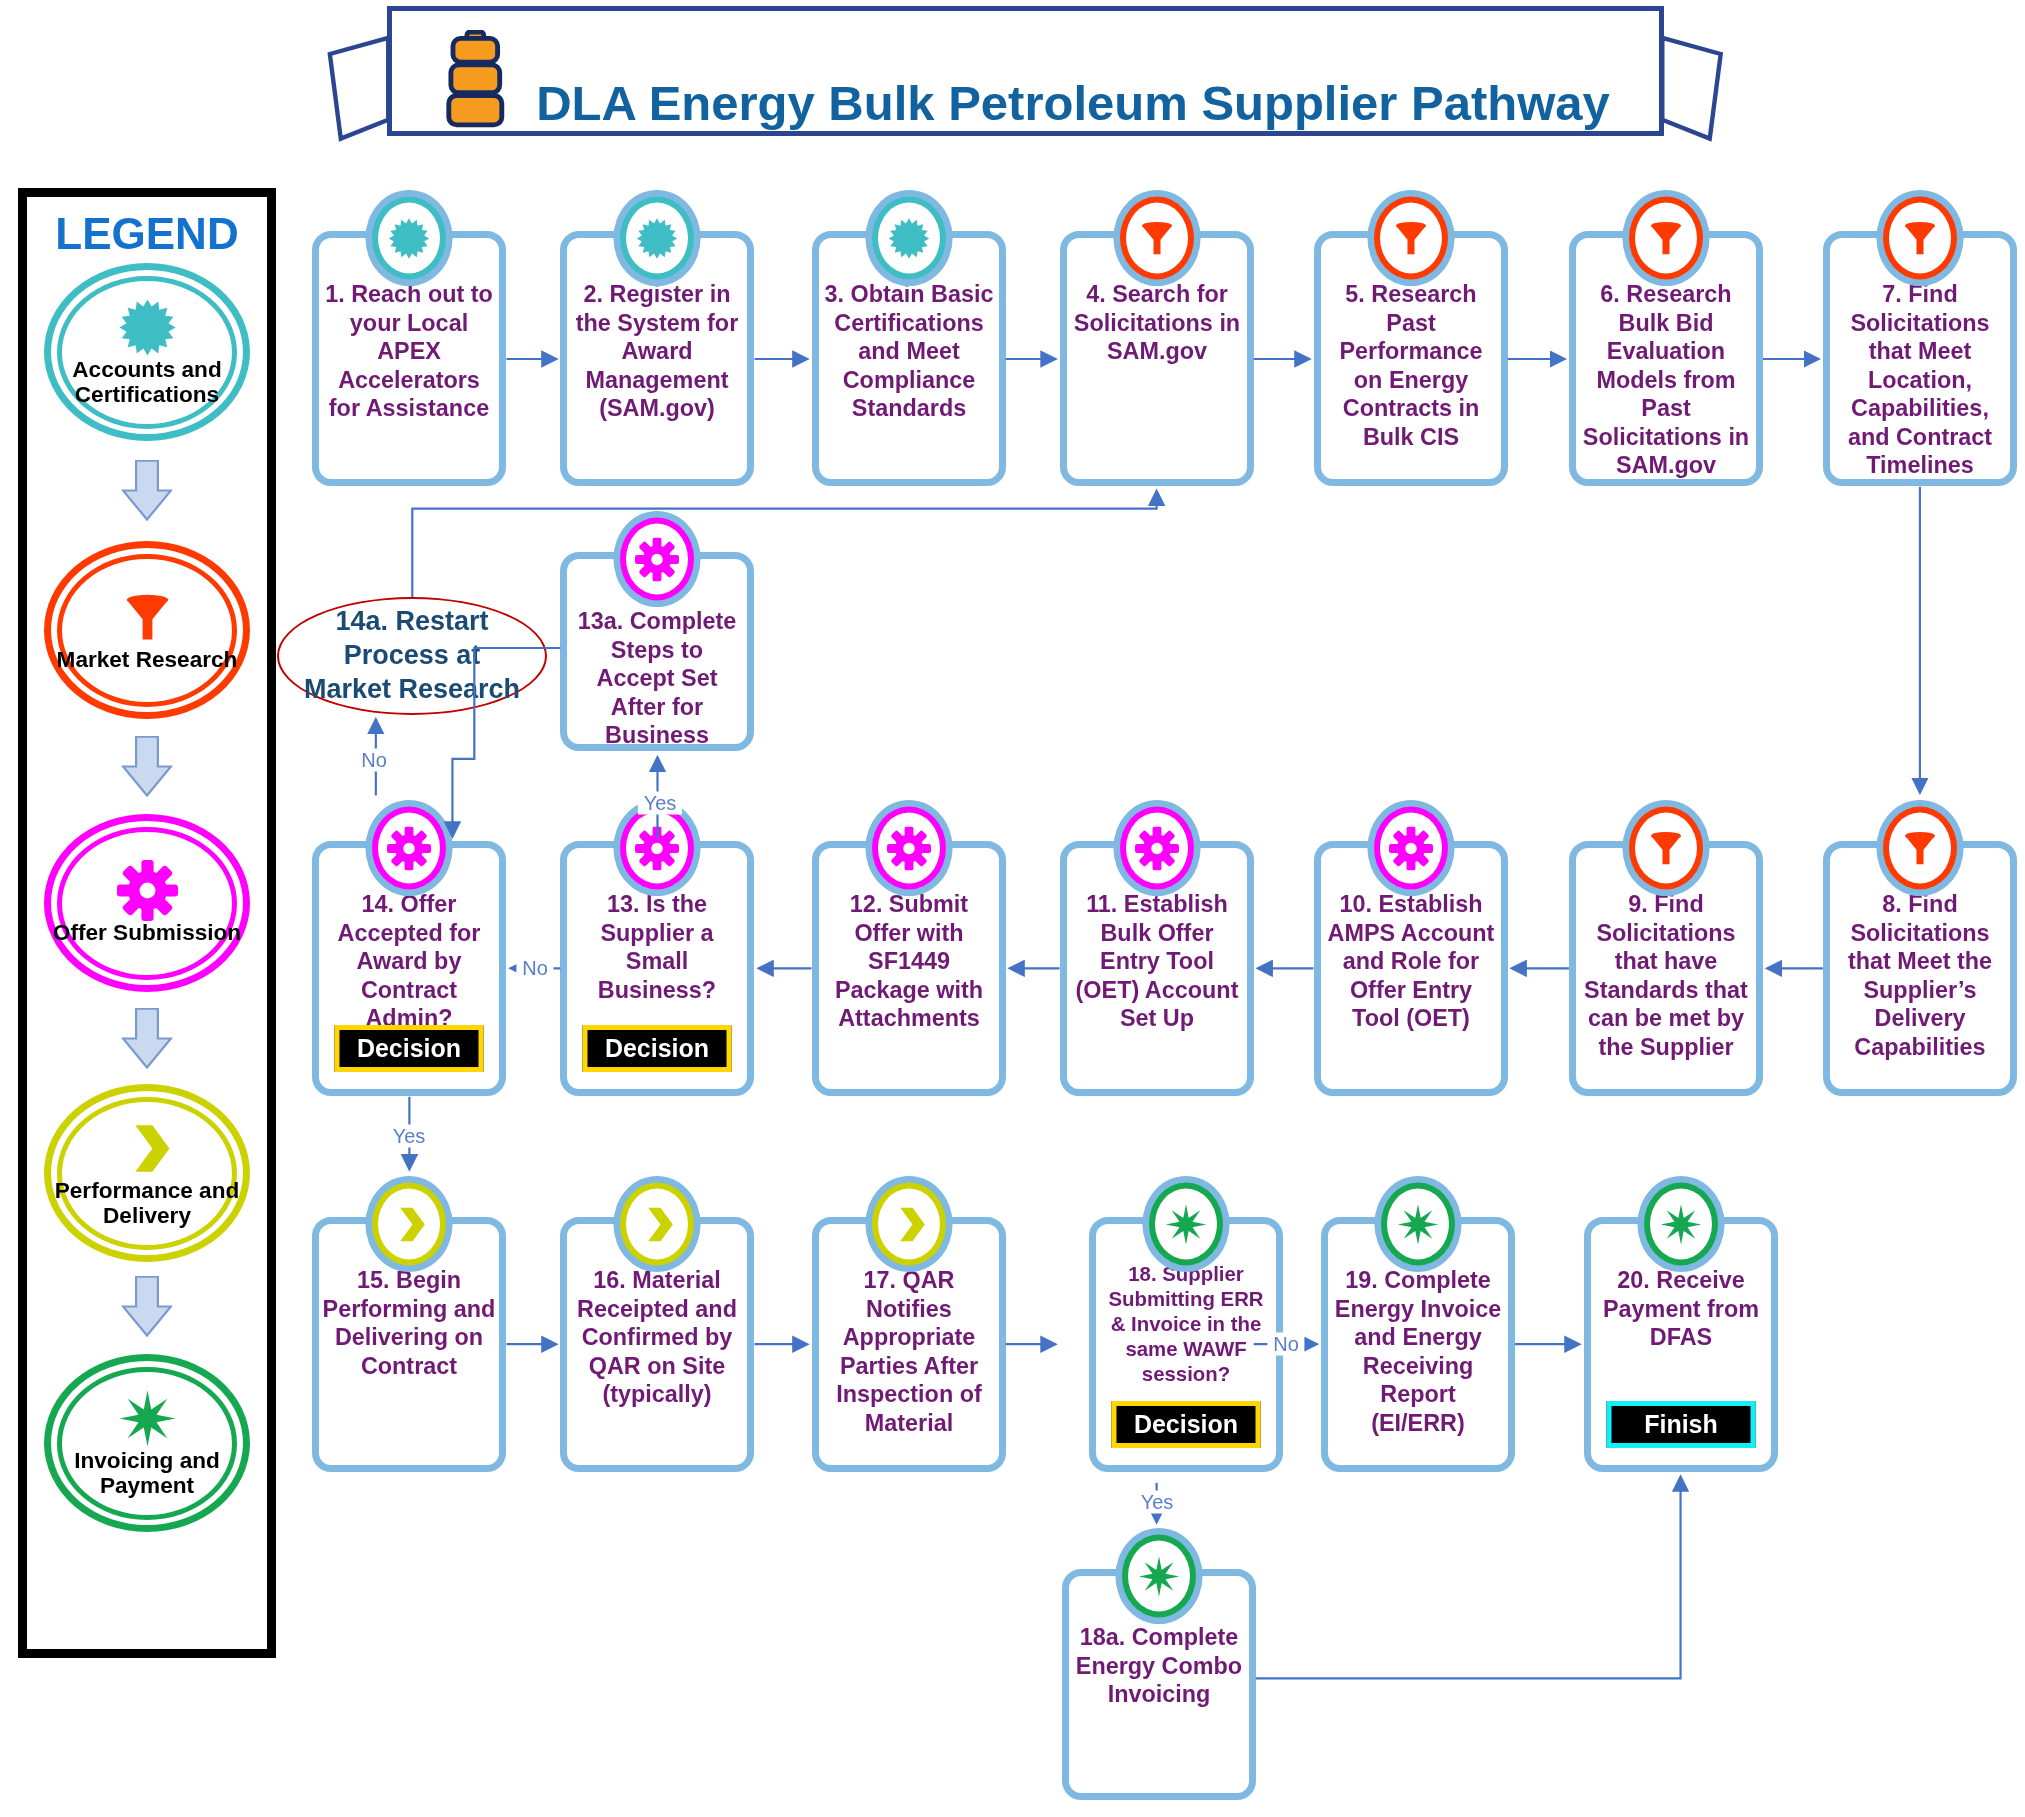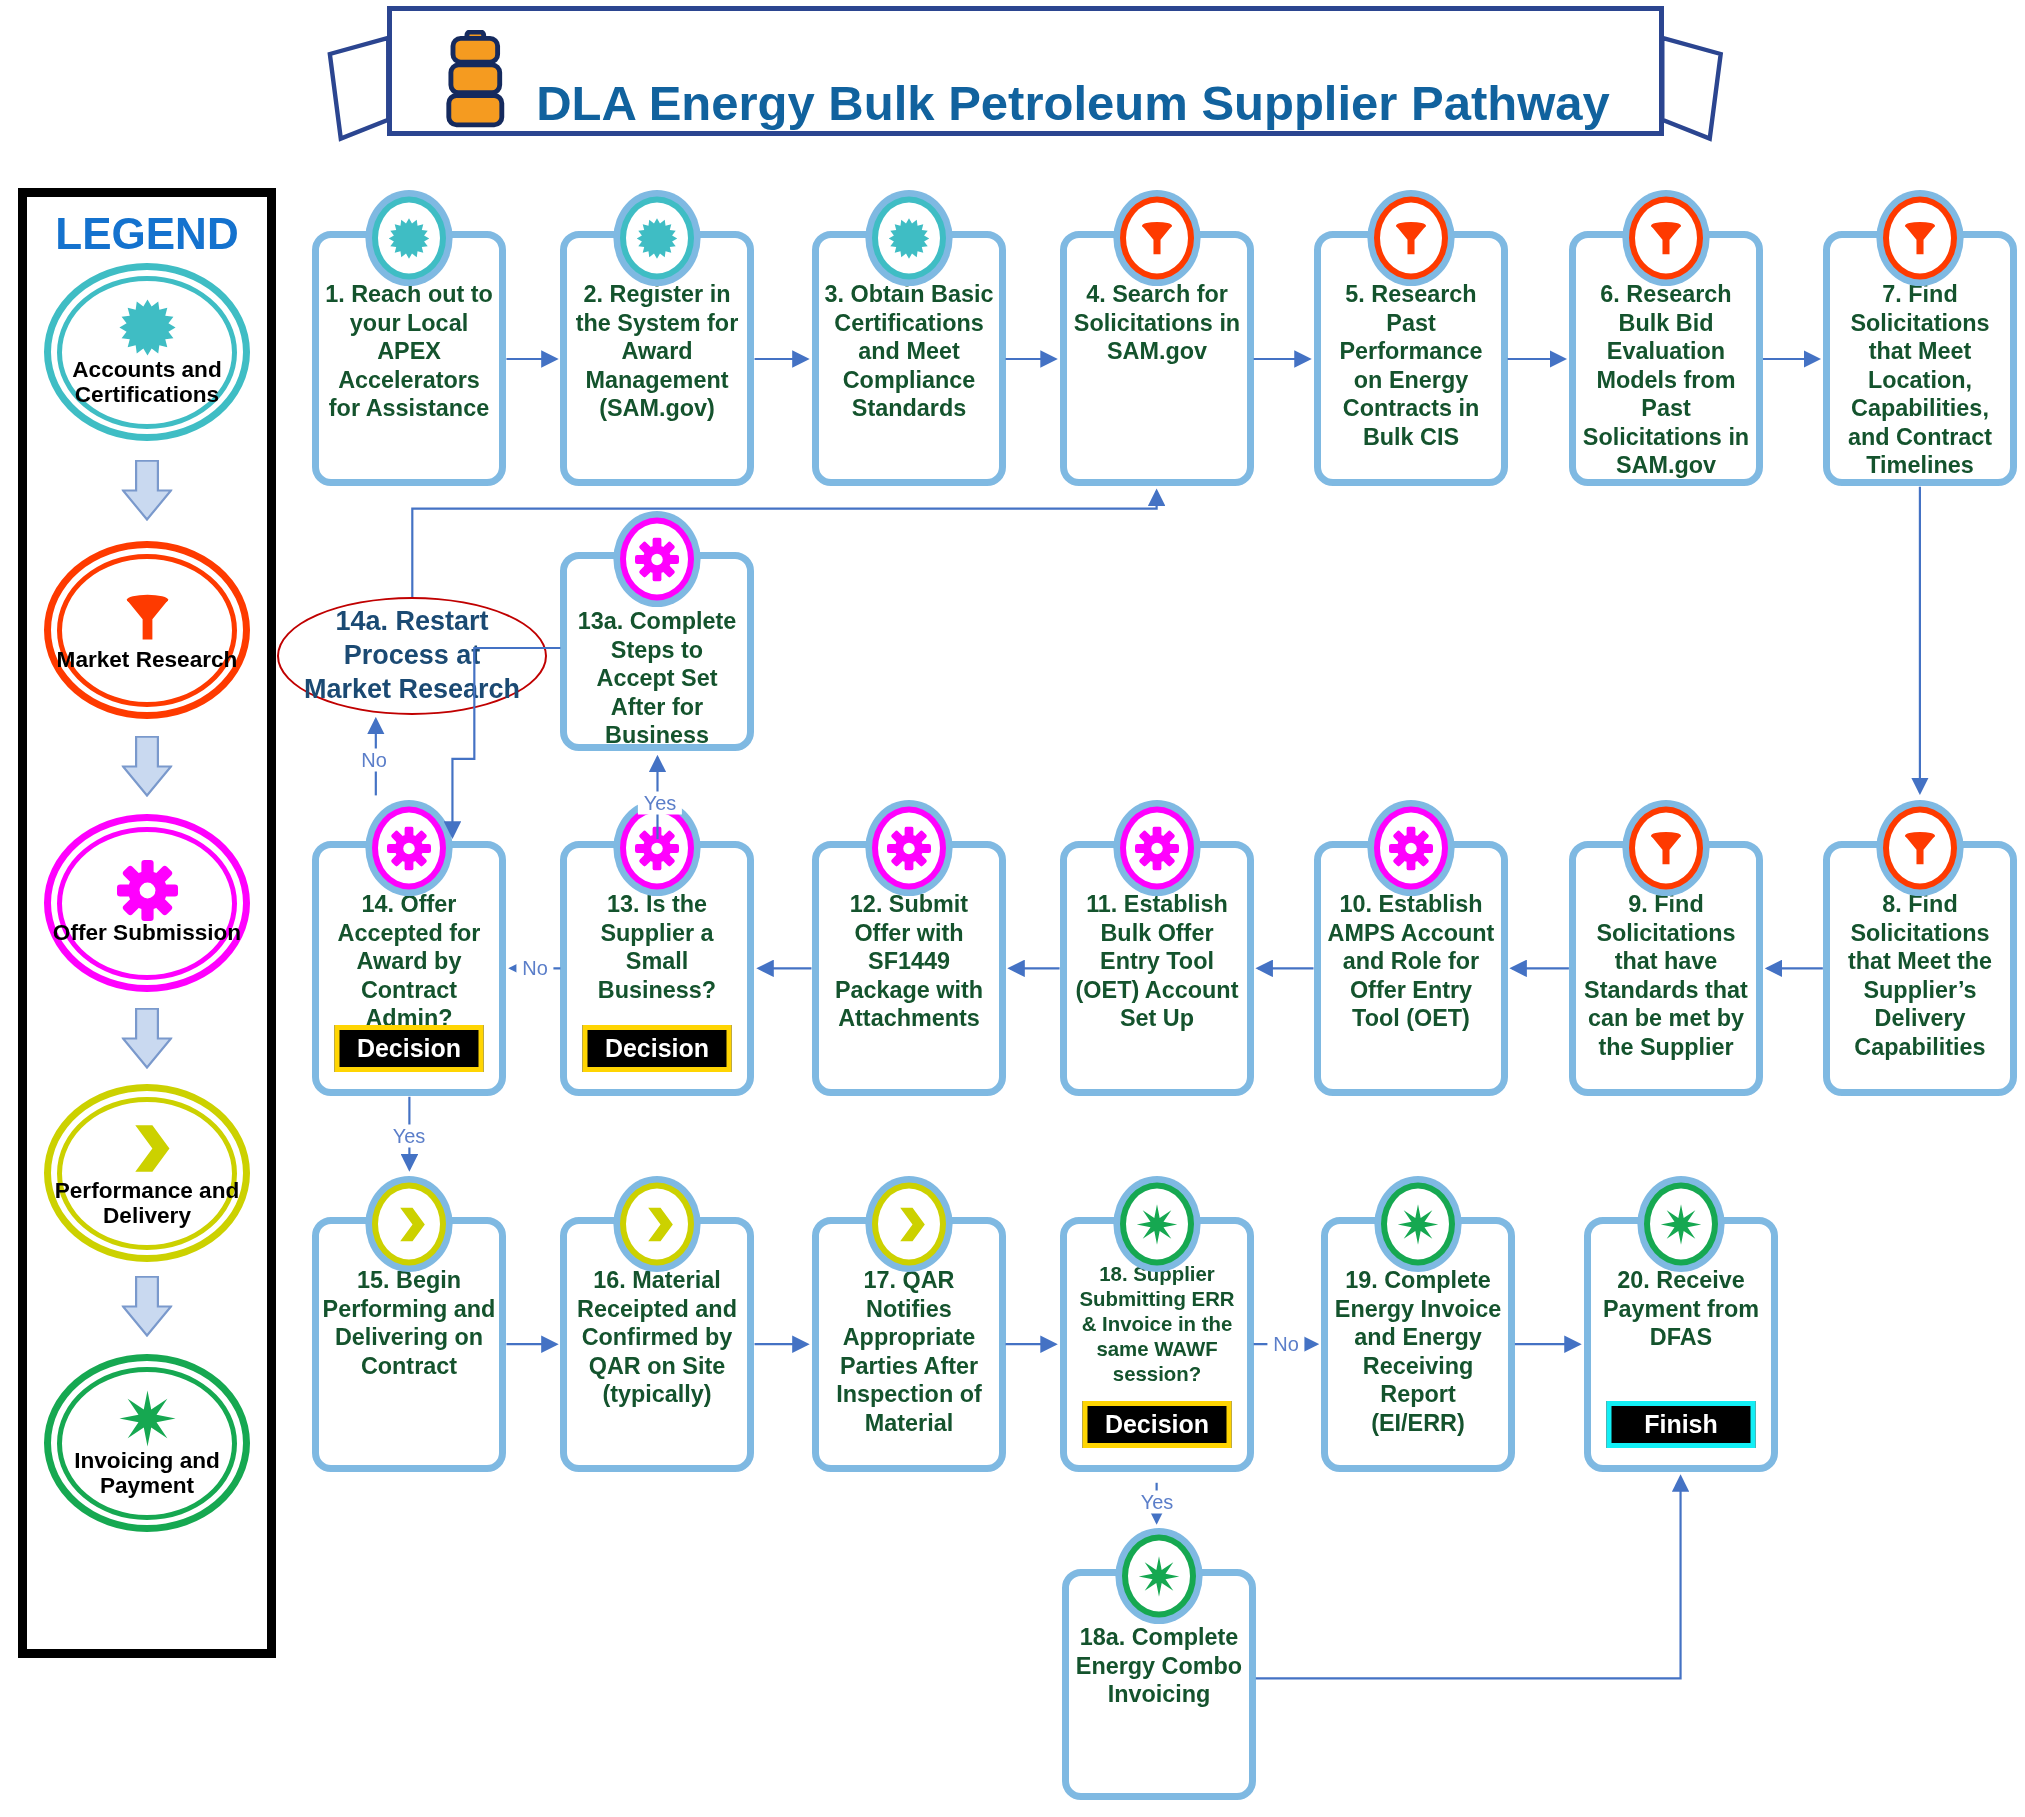--- a/index.html
+++ b/index.html
@@ -18,21 +18,21 @@
   .lg{position:absolute;left:50%;transform:translateX(-50%);width:206px;height:178px;border-radius:50%;
       background:#fff;display:flex;align-items:center;justify-content:center;box-sizing:border-box;}
   .lg-in{width:180px;height:153px;border-radius:50%;display:flex;flex-direction:column;
          align-items:center;justify-content:center;box-sizing:border-box;}
   .lg-label{width:190px;text-align:center;font-size:22.6px;font-weight:bold;color:#000;line-height:1.1;}
   .lg-arrow{position:absolute;left:50%;transform:translateX(-50%);z-index:2;}
   
   .step{position:absolute;width:194px;height:255px;background:#fff;border:7.3px solid #7FB9E2;
         border-radius:19px;box-sizing:border-box;z-index:2;}
   .step-label{position:absolute;left:2.9px;right:2.9px;top:42px;text-align:center;font-weight:bold;
-              font-size:23.4px;line-height:1.22;color:#14532d;}
+              font-size:23.4px;line-height:1.22;color:#701a75;}
   .icon{position:absolute;left:50%;top:0;transform:translate(-50%,-50%);width:74px;height:83px;
         background:#fff;border-radius:50%;box-sizing:border-box;display:flex;align-items:center;
         justify-content:center;box-shadow:0 0 0 6.6px #7FB9E2;z-index:3;}
   .badge{position:absolute;left:50%;transform:translateX(-50%);bottom:17.5px;width:149px;height:47px;
          background:#000;color:#fff;font-size:25px;font-weight:bold;display:flex;align-items:center;
          justify-content:center;box-sizing:border-box;}
   .badge.decision{border:5.8px solid #FFD502;}
   .badge.finish{border:5.8px solid #12EFF5;}
   .ellipse-step{position:absolute;border:2.2px solid #C00000;border-radius:50%;background:#fff;
                 display:flex;align-items:center;justify-content:center;text-align:center;
@@ -378,21 +378,21 @@
         <div class="step-label" style="">16. Material Receipted and Confirmed by QAR on Site (typically)</div>
       </div>
       <div class="step" style="left: 812px; top: 1217px;">
         <div class="icon" style="border:6.6px solid #CCD100">
           <svg width="44" height="44" viewBox="0 0 100 100">
             <polygon points="30,12 58,12 86,50 58,88 30,88 58,50" fill="#CCD100"></polygon>
           </svg>
         </div>
         <div class="step-label" style="">17. QAR Notifies Appropriate Parties After Inspection of Material</div>
       </div>
-      <div class="step" style="left: 1060px; top: 1217px;">
+      <div class="step" style="left: 1089px; top: 1217px;">
         <div class="icon" style="border:6.6px solid #16A851">
           <svg width="44" height="44" viewBox="0 0 100 100">
             <polygon points="50.0,4.0 56.1,35.2 82.5,17.5 64.8,43.9 96.0,50.0 64.8,56.1 82.5,82.5 56.1,64.8 50.0,96.0 43.9,64.8 17.5,82.5 35.2,56.1 4.0,50.0 35.2,43.9 17.5,17.5 43.9,35.2" fill="#16A851"></polygon>
           </svg>
         </div>
         <div class="step-label" style="font-size:20.4px;top:38px;">18. Supplier Submitting ERR &amp; Invoice in the same WAWF session?</div>
         <div class="badge decision">Decision</div>
       </div>
       <div class="step" style="left: 1062px; top: 1569px; height: 231px;">
         <div class="icon" style="border:6.6px solid #16A851">

